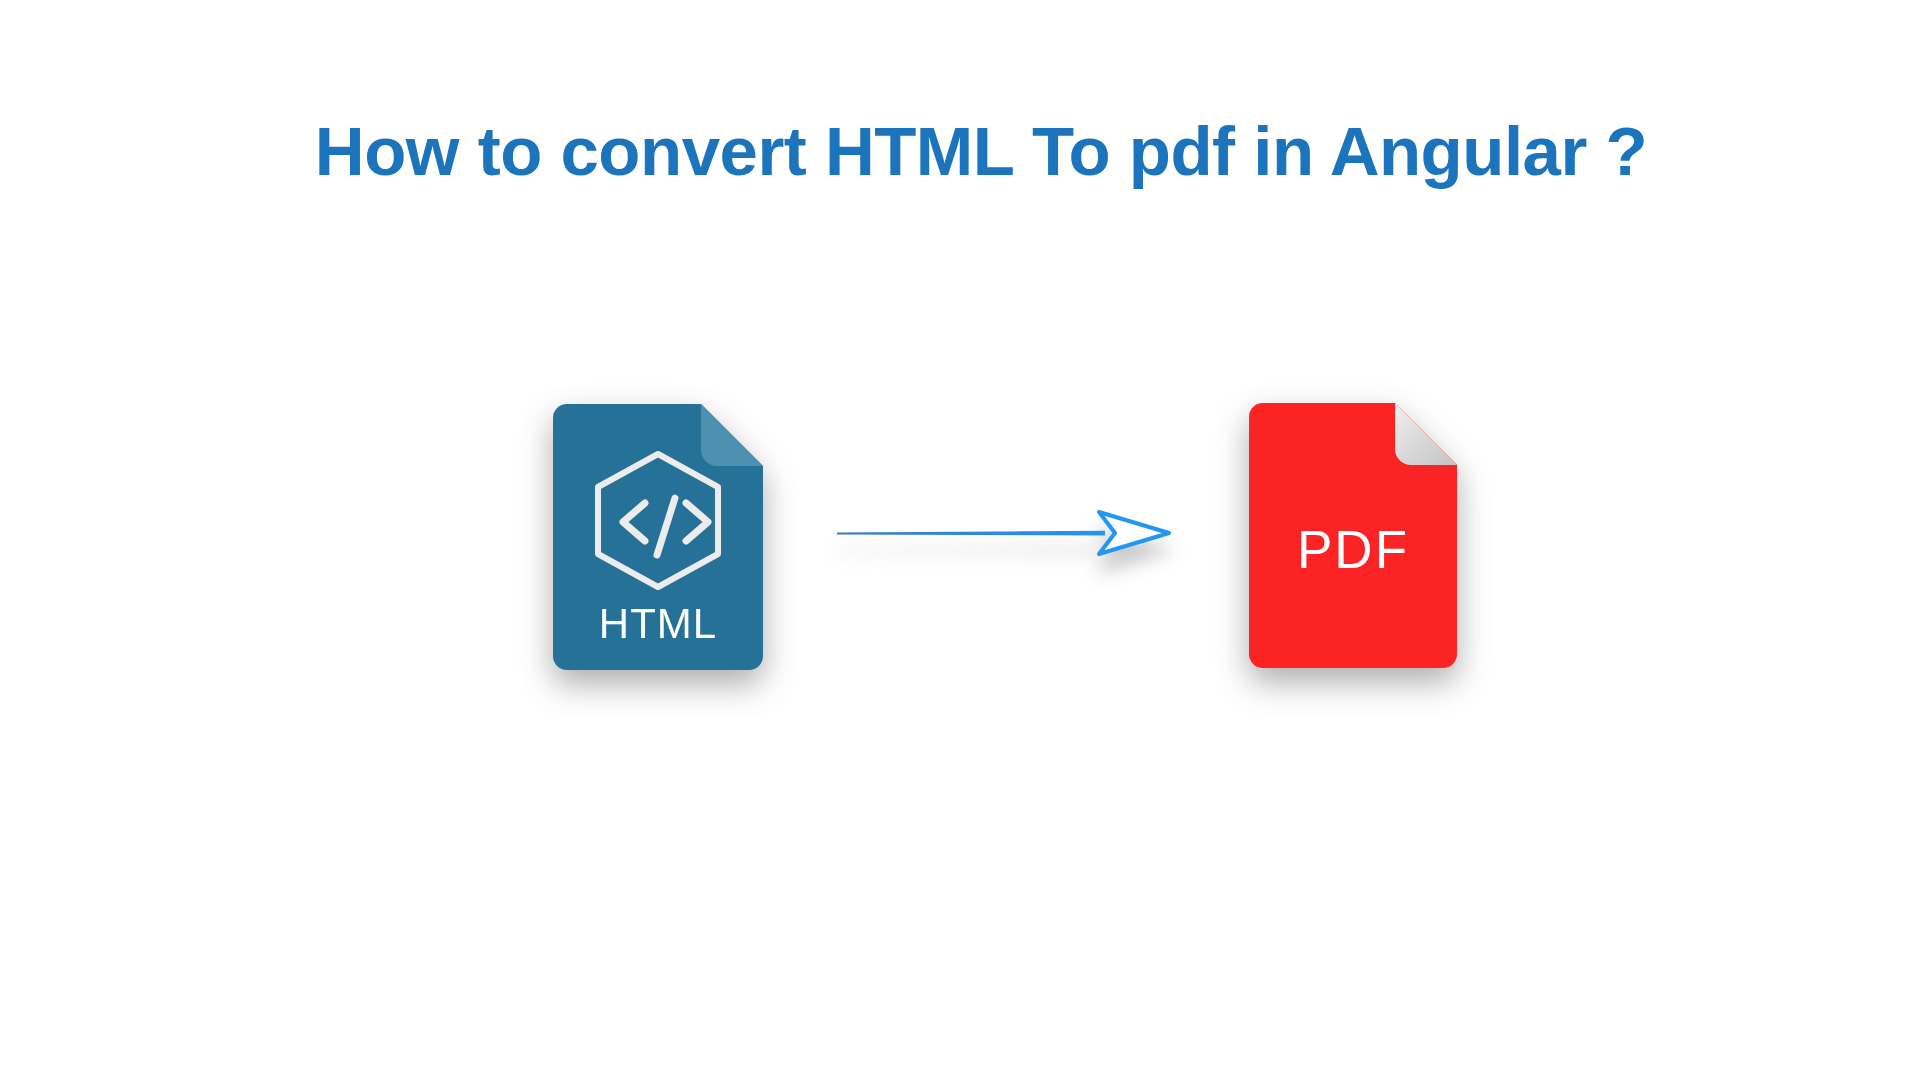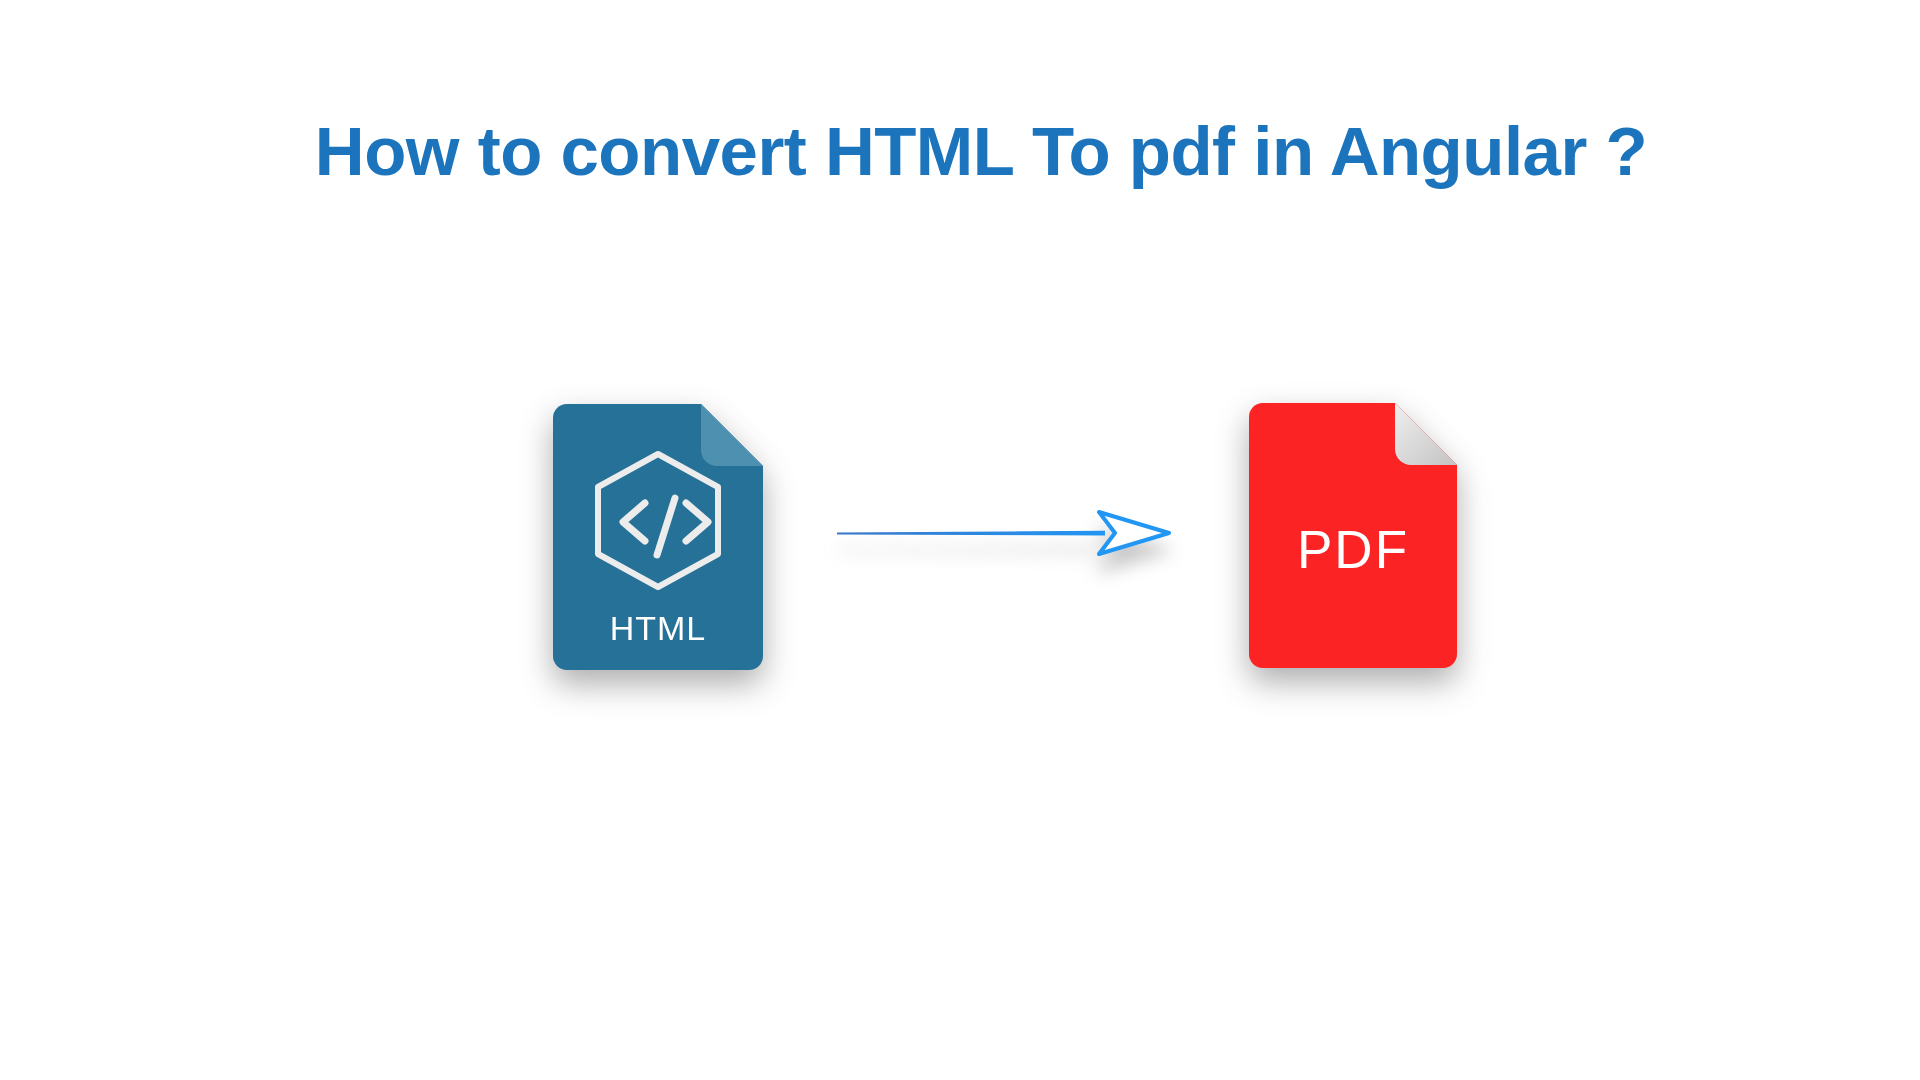--- a/index.html
+++ b/index.html
@@ -42,21 +42,21 @@
   .file-label {
     position: absolute;
     left: 0;
     width: 100%;
     text-align: center;
     color: #FFFFFF;
     pointer-events: none;
   }
   .html-label {
     bottom: 22px;
-    font-size: 34px;
+    font-size: 42px;
     font-weight: 400;
     letter-spacing: 1px;
   }
   .pdf-label {
     top: 116px;
     font-size: 53px;
     font-weight: 400;
     letter-spacing: 2px;
   }
   .arrow-svg {

